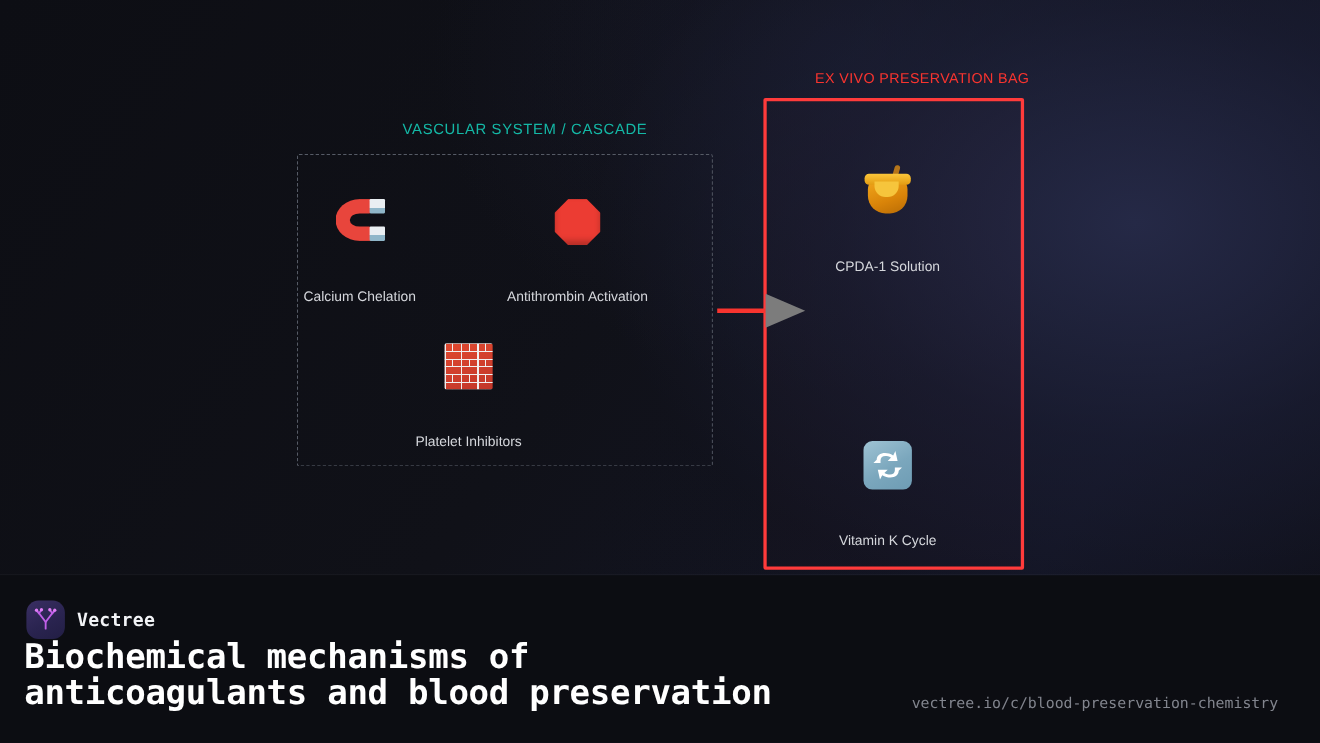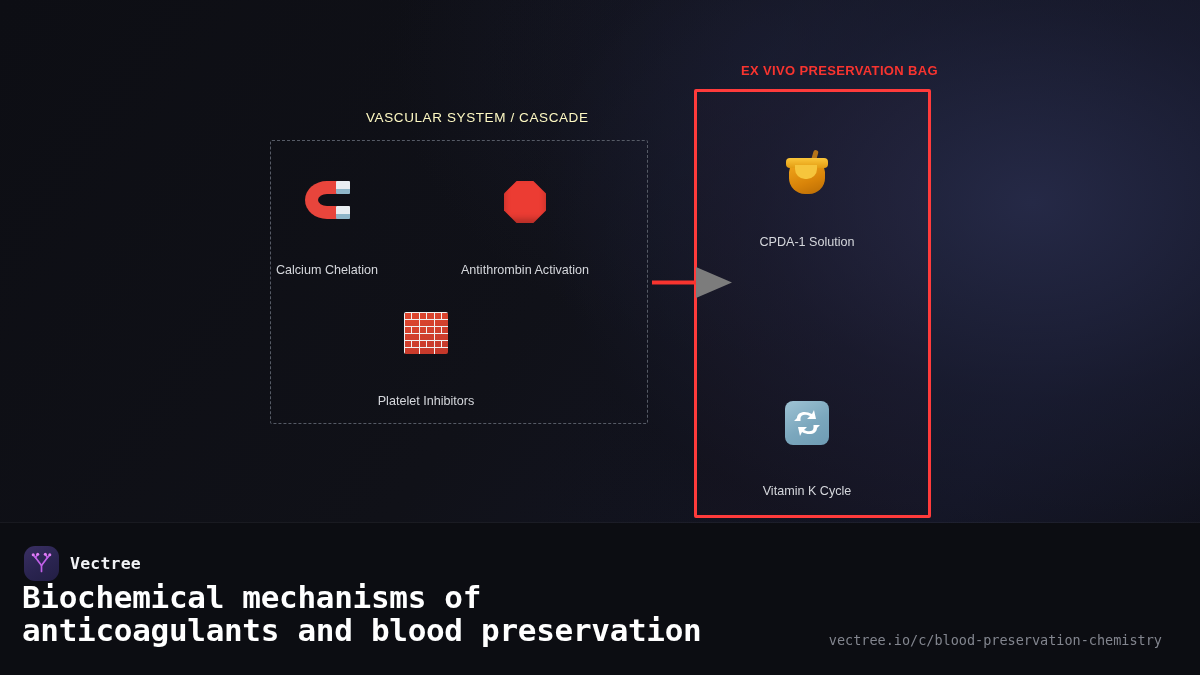--- a/index.html
+++ b/index.html
@@ -39,28 +39,28 @@
   }
 
   .group-label {
     position:absolute;
     white-space:nowrap;
     letter-spacing:0.6px;
   }
   #label-vascular {
     left:366px; top:110px;
     font-size:13.5px;
-    color:#fef9c3;
+    color:#14b8a6;
     font-weight:400;
   }
   #label-exvivo {
     left:741px; top:63px;
     font-size:13px;
     color:#f8342f;
-    font-weight:bold;
+    font-weight:normal;
     letter-spacing:0.35px;
   }
 
   
   #connector { position:absolute; left:0; top:0; width:1200px; height:675px; pointer-events:none; }
 
   
   .node {
     position:absolute;
     display:flex;

